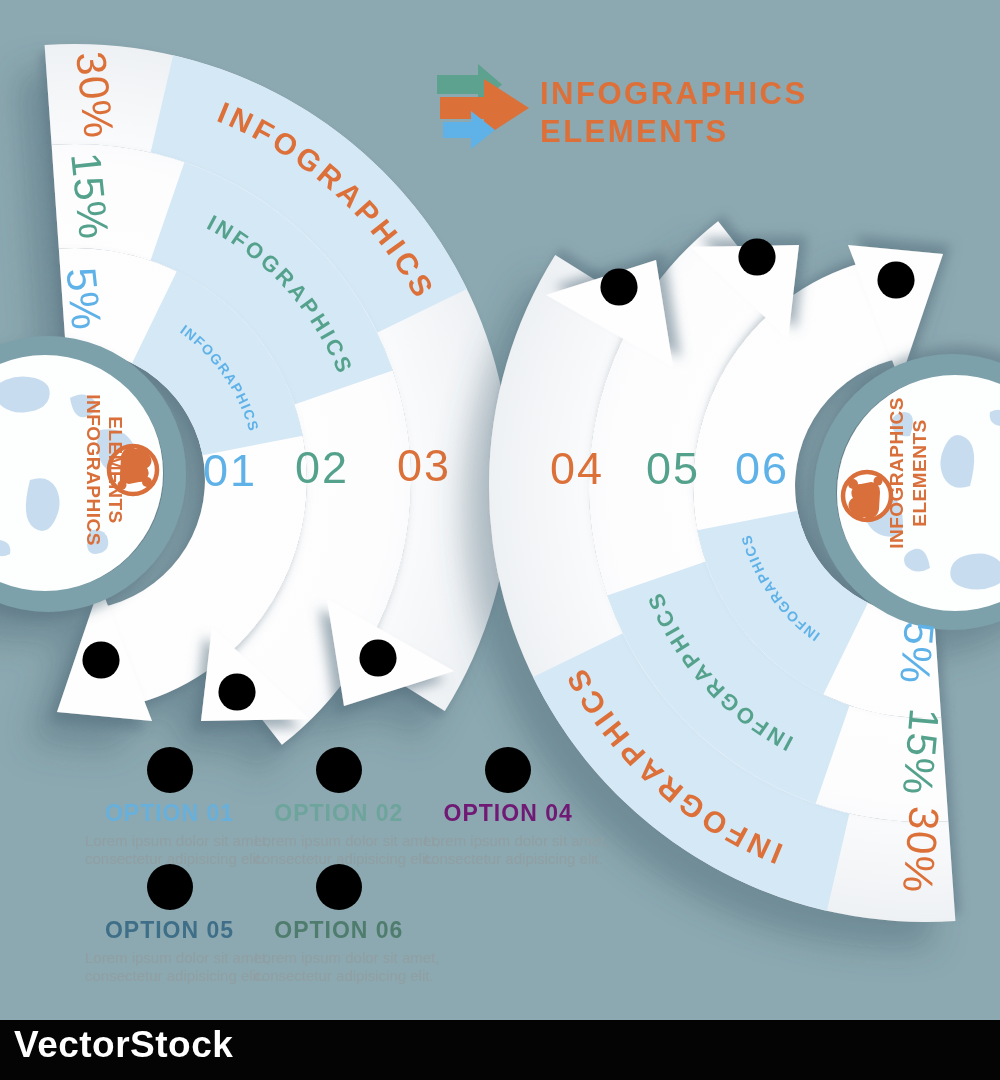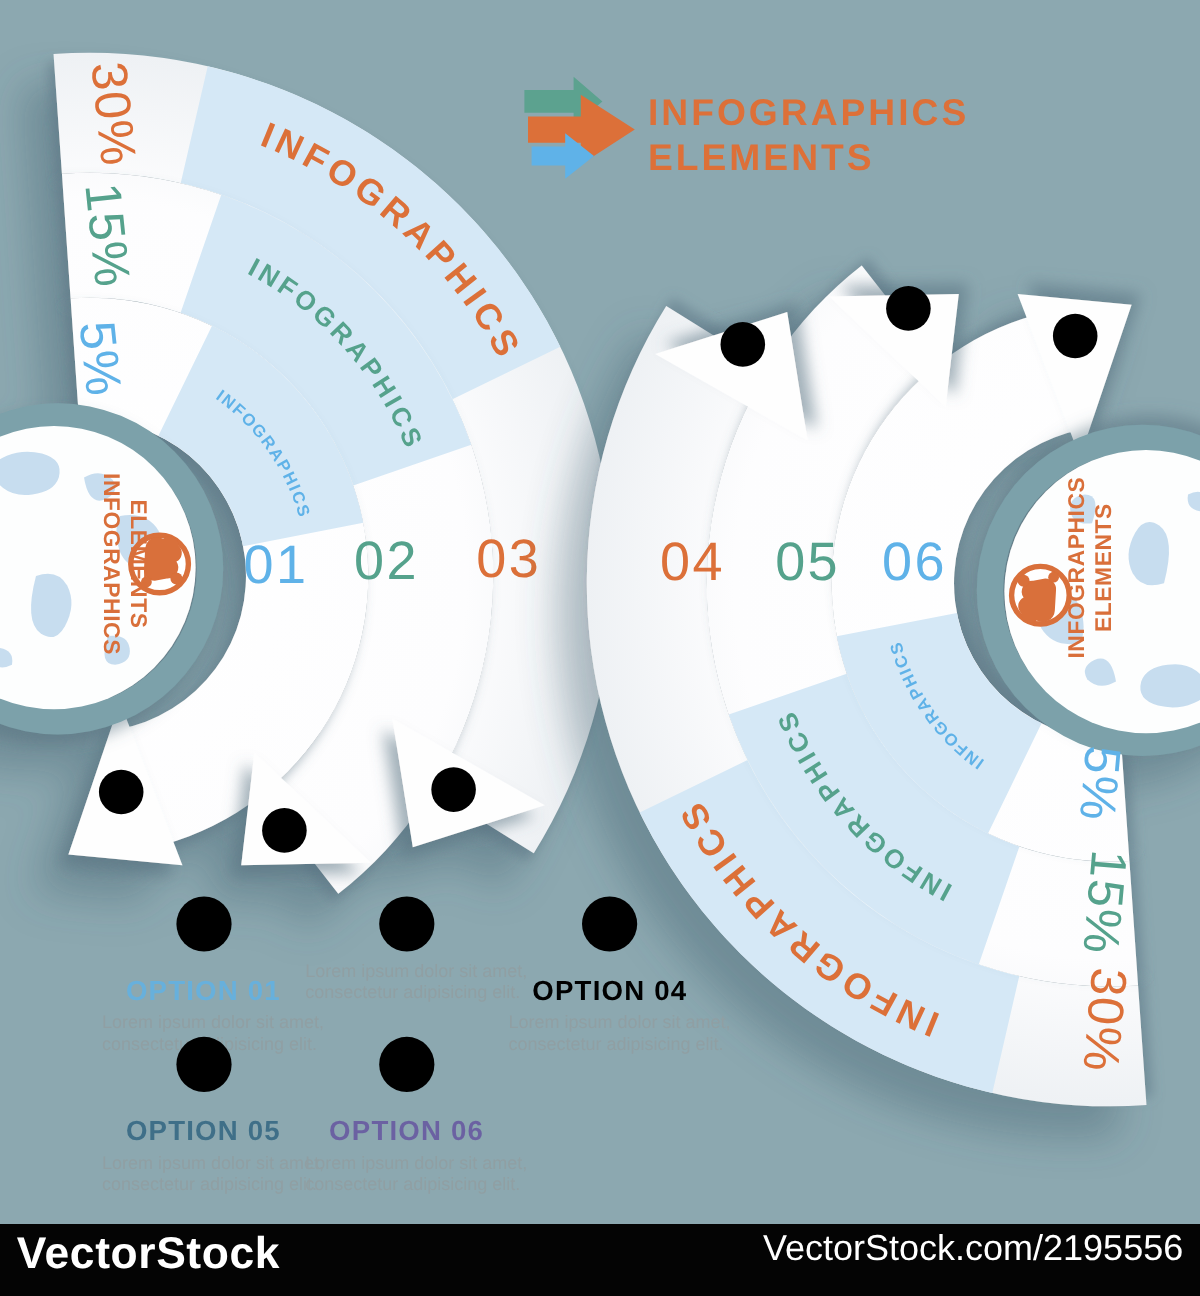--- a/index.html
+++ b/index.html
@@ -14,21 +14,21 @@
   .pct{font-size:42px;font-weight:400;letter-spacing:1px;}
   .num{font-size:45px;font-weight:400;letter-spacing:2px;}
   .disc-word{font-size:19px;font-weight:700;letter-spacing:0.5px;fill:#d96f3a;}
   .title-line{font-size:31px;font-weight:700;letter-spacing:2.5px;fill:#dd7038;}
 
   
   .options{position:absolute;left:85px;top:744px;width:508px;
            display:grid;grid-template-columns:repeat(3,1fr);grid-auto-rows:117px;}
   .option{width:169px;text-align:center;}
   .opt-icon{width:52px;height:52px;display:block;margin:0 auto;}
-  .opt-label{font-size:23px;font-weight:700;letter-spacing:1px;margin-top:16px;white-space:nowrap;}
+  .opt-label{font-size:23px;font-weight:700;letter-spacing:1px;margin-top:4px;white-space:nowrap;}
   .opt-desc{font-size:15px;line-height:17.5px;color:#909fa3;margin-top:5px;white-space:nowrap;}
 
   
   .wm-bar{position:absolute;left:0;top:1020px;width:1000px;height:69px;background:#040404;
           display:flex;justify-content:space-between;align-items:flex-start;
           padding:4px 14px 0 14px;box-sizing:border-box;color:#ffffff;}
   .wm-brand{font-size:37px;font-weight:600;letter-spacing:0.5px;}
   .wm-site{font-size:30px;font-weight:500;}
 </style>
 </head>
@@ -238,34 +238,35 @@
       <div>consectetur adipisicing elit.</div>
     </div>
   </div>
 
   <div class="option">
     <svg class="opt-icon" viewBox="-26 -26 52 52">
       <g class="badge-outline" style="color:#55a28c">
             <use href="#sym-lock" x="-26" y="-26" width="52" height="52"></use>
           </g>
     </svg>
+    <div class="opt-label" style="color:#55a28c;opacity:.55">OPTION 02</div>
     <div class="opt-desc">
       <div>Lorem ipsum dolor sit amet,</div>
       <div>consectetur adipisicing elit.</div>
     </div>
   </div>
 
 
   <div class="option">
     <svg class="opt-icon" viewBox="-26 -26 52 52">
       <g class="badge-filled" style="color:#dc7039">
             <use href="#sym-home" x="-26" y="-26" width="52" height="52"></use>
           </g>
     </svg>
-    <div class="opt-label" style="color:#000000">OPTION 04</div>
+    <div class="opt-label" style="color:#701a75">OPTION 04</div>
     <div class="opt-desc">
       <div>Lorem ipsum dolor sit amet,</div>
       <div>consectetur adipisicing elit.</div>
     </div>
   </div>
 
   <div class="option">
     <svg class="opt-icon" viewBox="-26 -26 52 52">
       <g class="badge-filled" style="color:#55a28c">
             <use href="#sym-dollar" x="-26" y="-26" width="52" height="52"></use>
@@ -277,27 +278,26 @@
       <div>consectetur adipisicing elit.</div>
     </div>
   </div>
 
   <div class="option">
     <svg class="opt-icon" viewBox="-26 -26 52 52">
       <g class="badge-filled" style="color:#5fb2e8">
             <use href="#sym-clock" x="-26" y="-26" width="52" height="52"></use>
           </g>
     </svg>
-    <div class="opt-label" style="color:#4c1d95;opacity:.5">OPTION 06</div>
+    <div class="opt-label" style="color:#14532d;opacity:.5">OPTION 06</div>
     <div class="opt-desc">
       <div>Lorem ipsum dolor sit amet,</div>
       <div>consectetur adipisicing elit.</div>
     </div>
   </div>
 
 </div>
 
 <div class="wm-bar">
   <span class="wm-brand">VectorStock</span>
-  <span class="wm-site">VectorStock.com/2195556</span>
 </div>
 
 </div>
 
 </body></html>

